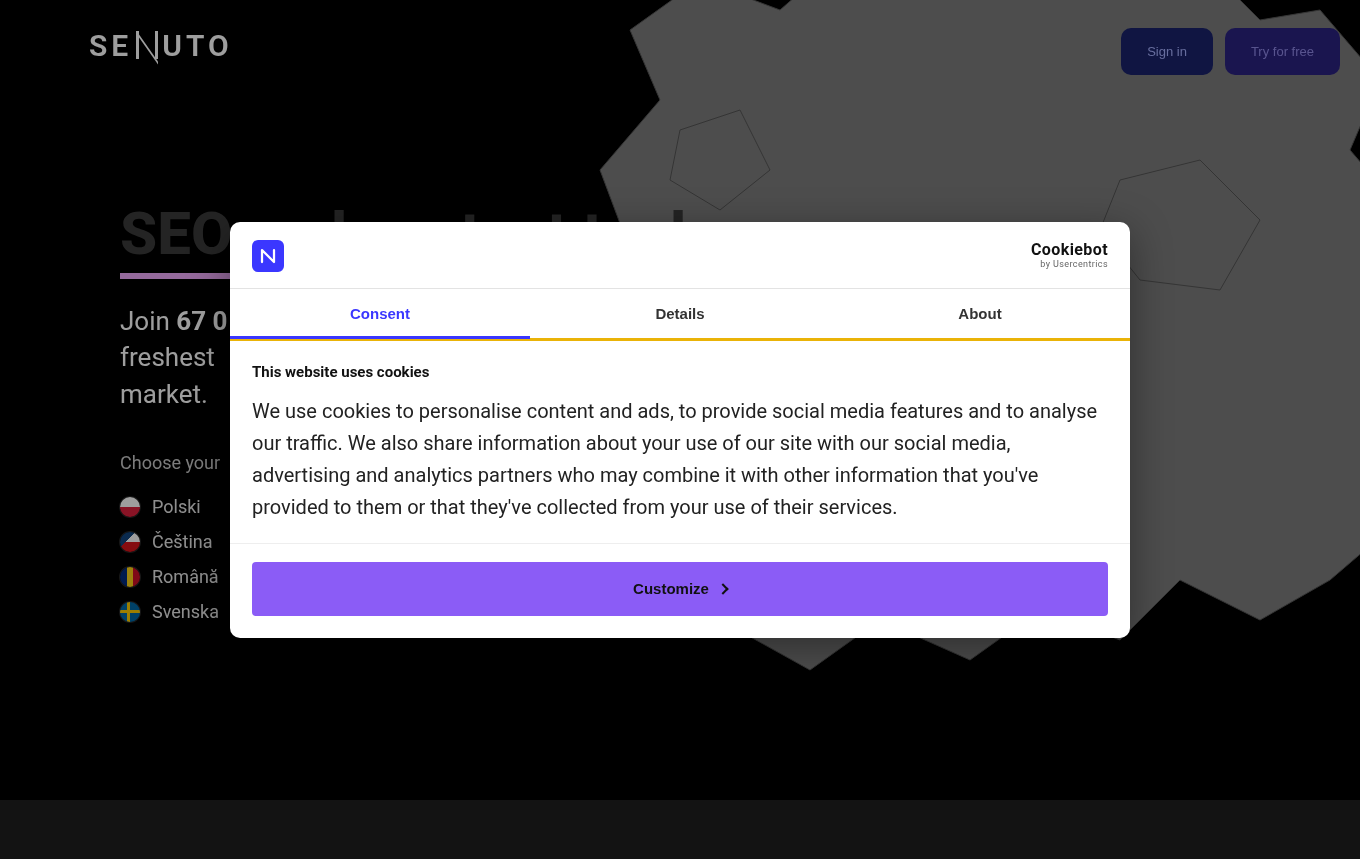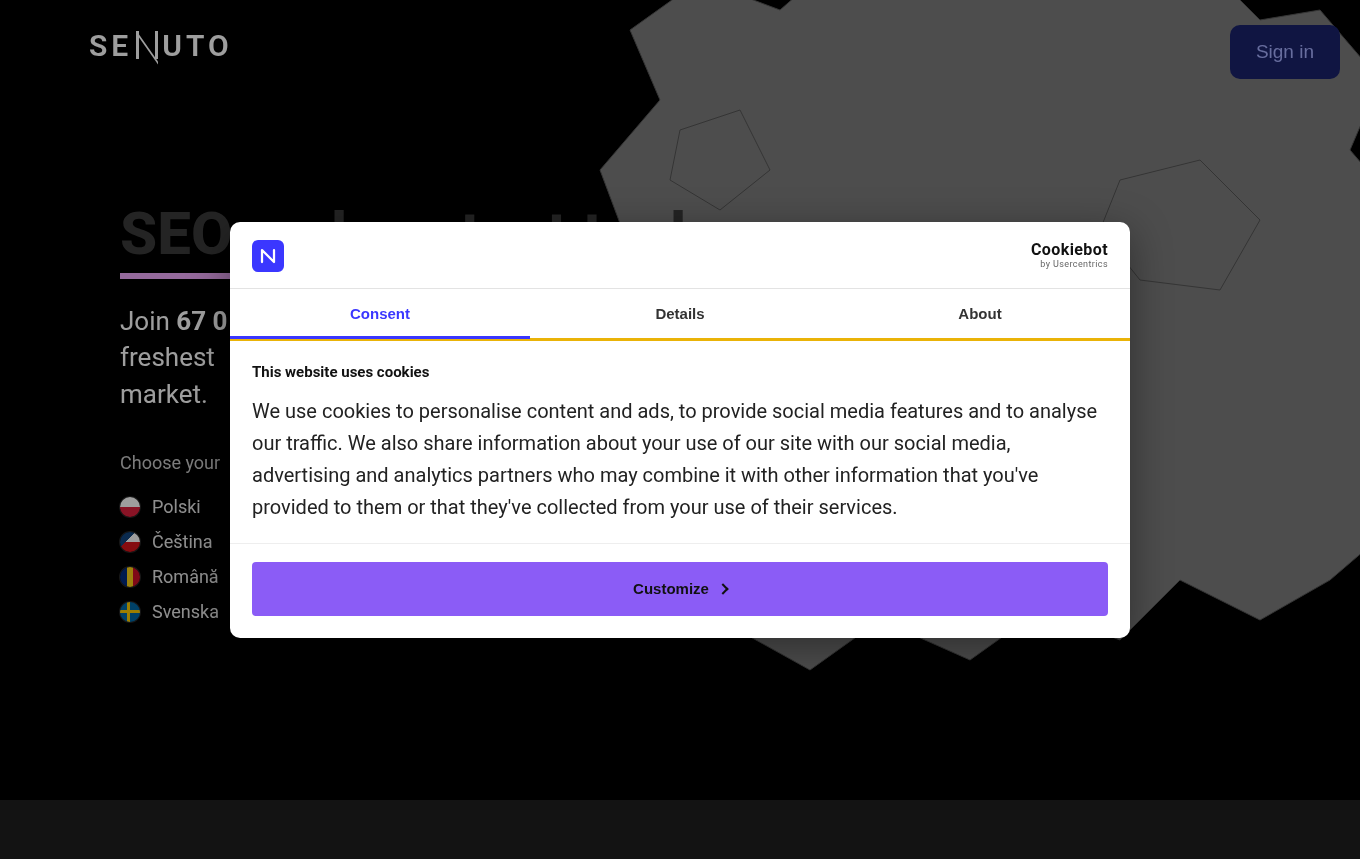--- a/index.html
+++ b/index.html
@@ -61,21 +61,21 @@
   width: 20px; height: 3px;
   background: #fff;
   transform: skewY(55deg);
   transform-origin: left top;
 }
 .header-spacer { flex: 1; }
 .btn {
   border: none;
   border-radius: 10px;
   padding: 16px 26px;
-  font-size: 19px;
+  font-size: 13px;
   font-weight: 500;
   cursor: pointer;
   margin-left: 12px;
   margin-top: 13px;
 }
 .btn-signin { background: #1a236b; color: #a7b0ff; }
 .btn-try    { background: #2b2380; color: #8f88e6; }
 
 .hero-content {
   position: absolute;
@@ -264,20 +264,21 @@
     <div class="header">
       <div class="logo">
         <span>SE</span>
         <span class="nshape">
             <span></span>
           </span>
         <span>UTO</span>
       </div>
       <div class="header-spacer"></div>
       <button class="btn btn-signin">Sign in</button>
+      <button class="btn btn-try">Try for free</button>
     </div>
 
     <div class="hero-content">
       <div class="hero-title">SEO and content tools</div>
       <div class="hero-sub">
         <span>Join </span><span class="bold">67 0</span><br>
         <span> freshest </span><br>
         <span>market.</span>
       </div>
       <div class="choose-label">Choose your </div>

